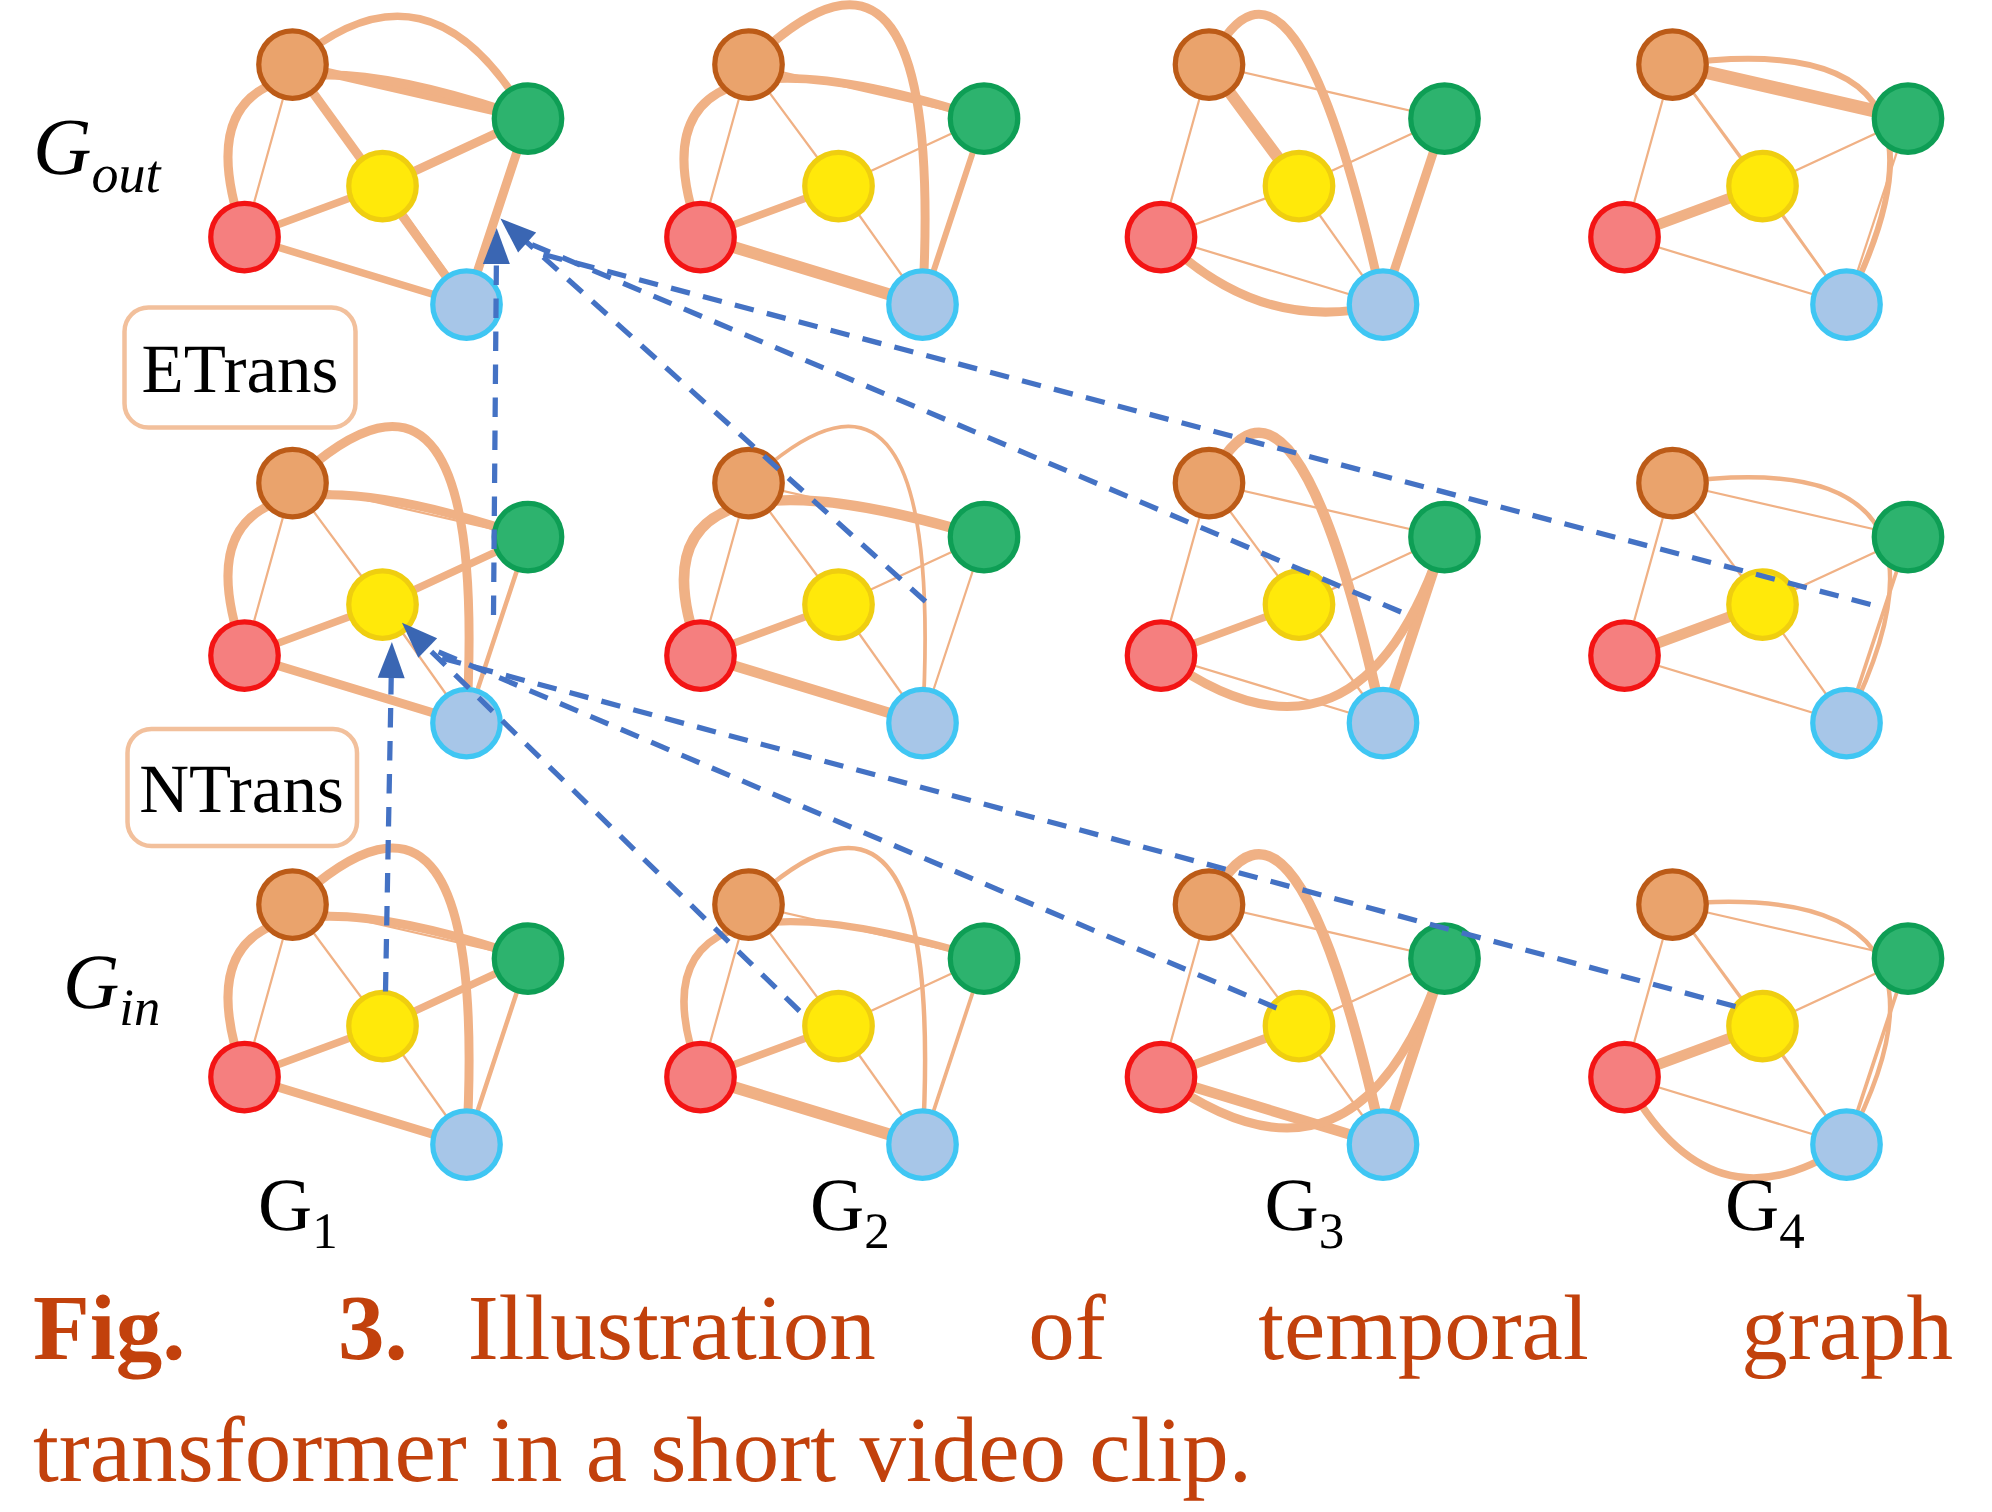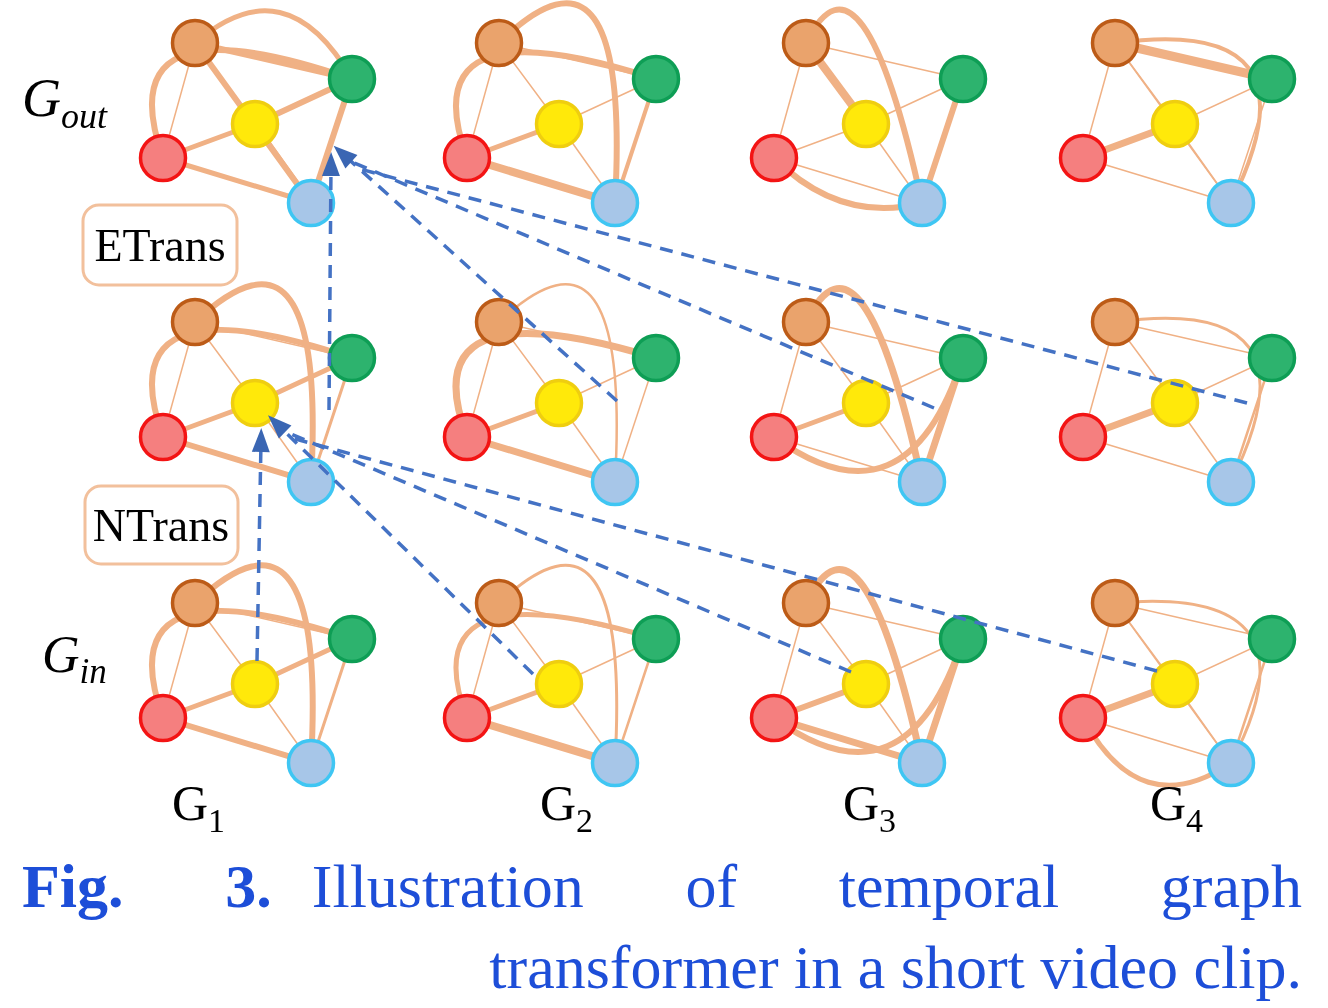--- a/index.html
+++ b/index.html
@@ -2,24 +2,24 @@
 <html><head>
 <meta charset="utf-8">
 <style>
   html,body{margin:0;padding:0;background:#ffffff;}
   body{width:1328px;height:1008px;position:relative;overflow:hidden;
        font-family:"Liberation Serif", serif;color:#000;}
   #diagram{position:absolute;left:0;top:0;}
   .svg-label{font-family:"Liberation Serif", serif;fill:#000;}
   .math-label{font-style:italic;}
   .caption{position:absolute;left:22px;right:26px;top:846px;
-           font-size:62px;line-height:81px;color:#1d4ed8;}
+           font-size:62px;line-height:81px;color:#c2410c;}
   .cap-line1{text-align:justify;text-align-last:justify;white-space:nowrap;}
   .cap-line1 .fig-label{font-weight:bold;margin-right:40px;}
-  .cap-line2{text-align:right;}
+  .cap-line2{text-align:left;}
 </style>
 </head>
 <body>
 
 <svg id="diagram" width="1328" height="846" viewBox="0 0 1328 846">
   <g id="graphs-layer">
       <g>
         <path d="M195,43 L163,158" fill="none" stroke="#F0B185" stroke-width="1.5" stroke-linecap="round"></path>
         <path d="M195,43 L255,124" fill="none" stroke="#F0B185" stroke-width="1.5" stroke-linecap="round"></path>
         <path d="M195,43 L352,79" fill="none" stroke="#F0B185" stroke-width="6" stroke-linecap="round"></path>

